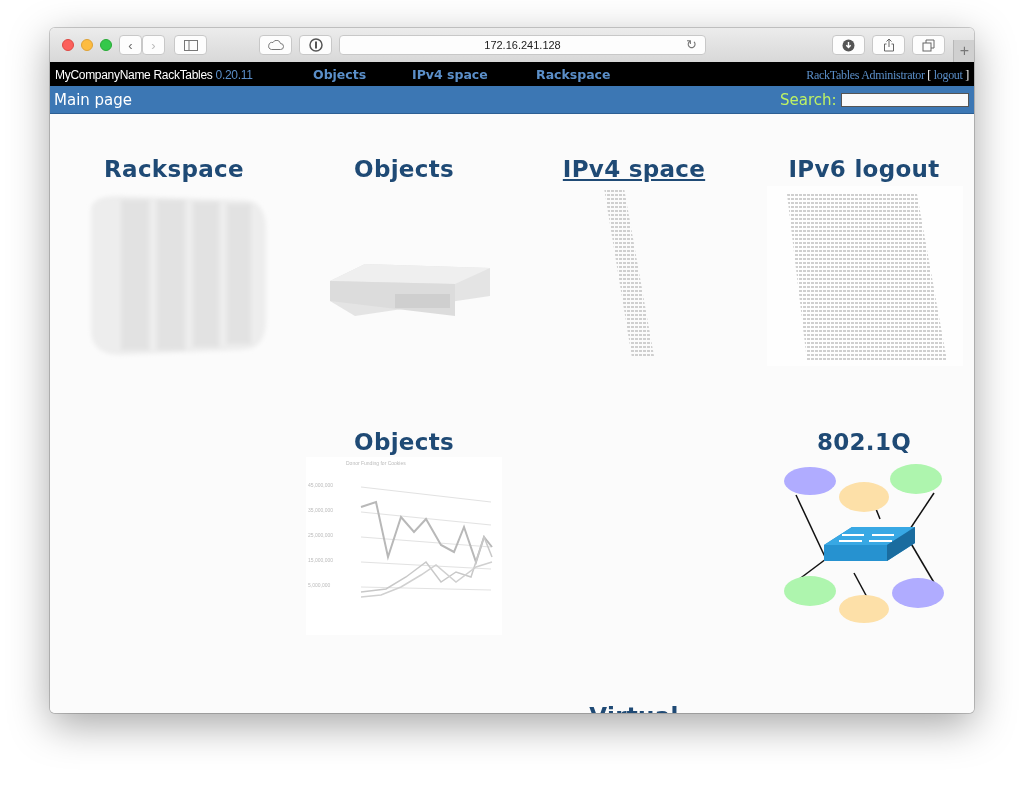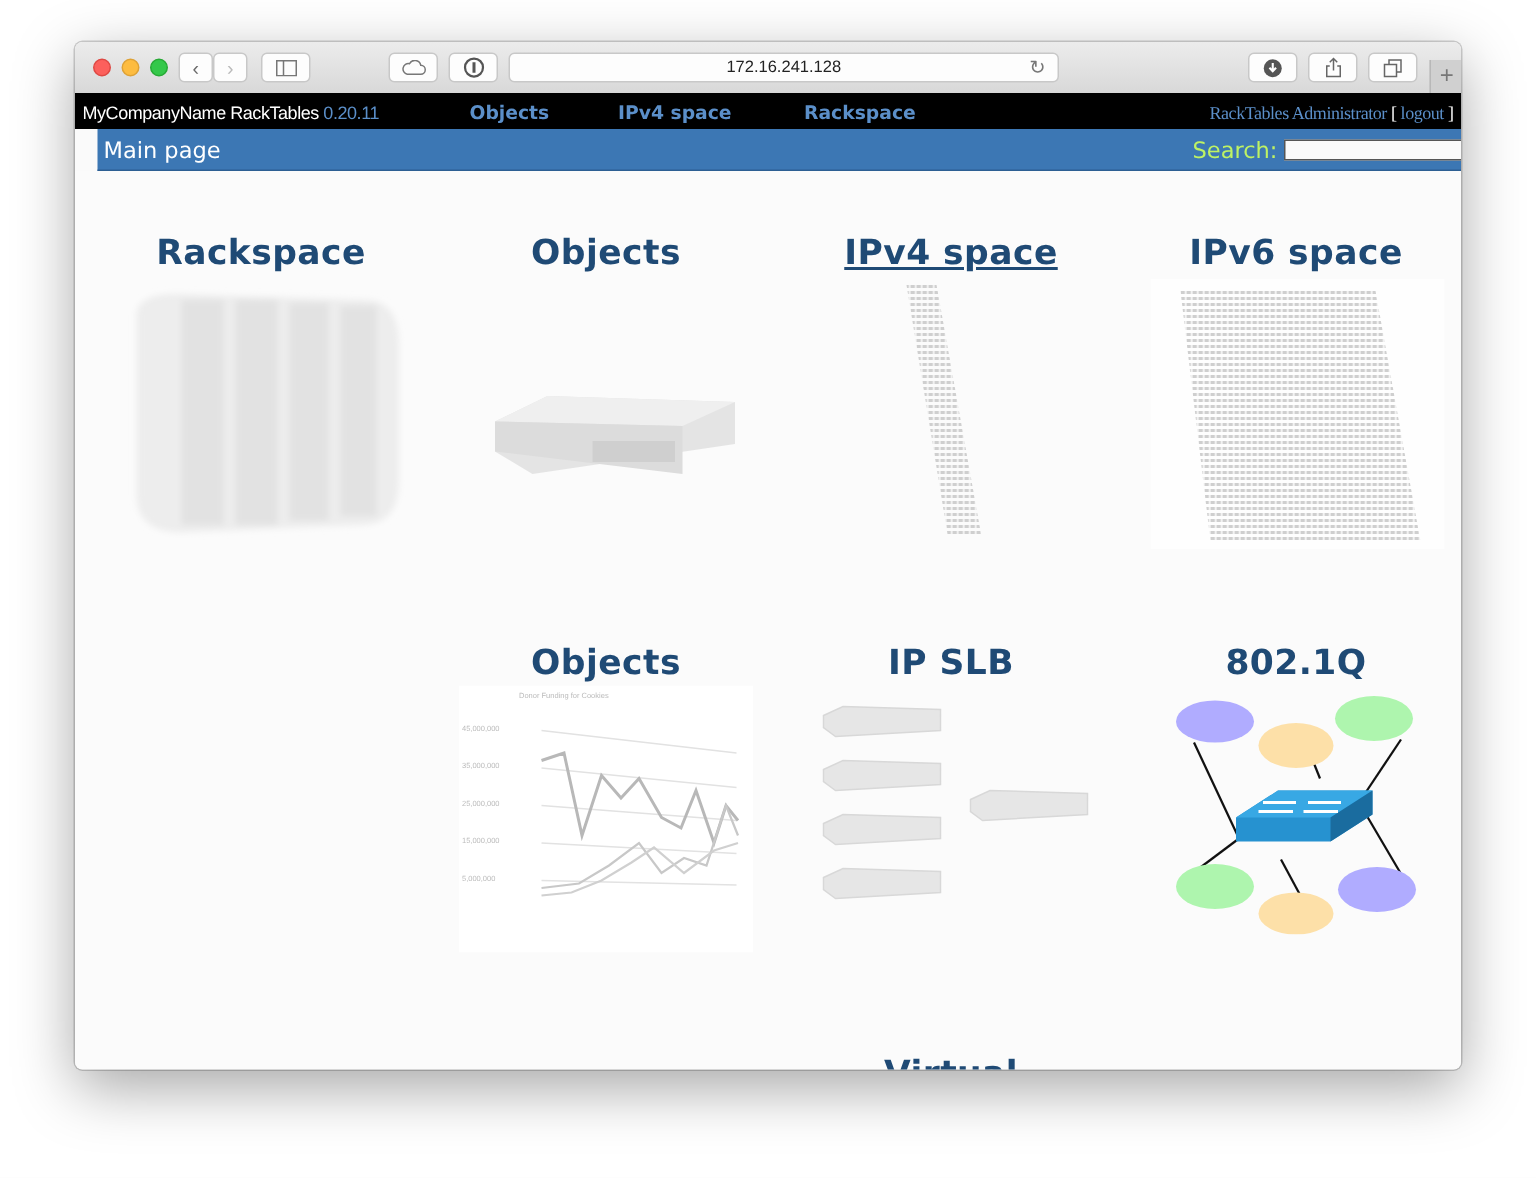--- a/index.html
+++ b/index.html
@@ -13,21 +13,21 @@
   .urlbar{position:absolute;left:289px;top:7px;width:367px;height:20px;background:#fdfdfd;border:1px solid #c8c8c8;border-radius:4px;box-sizing:border-box;}
   .url-text{position:absolute;left:0;right:0;top:3px;text-align:center;font-size:11px;color:#222;}
   .reload{position:absolute;right:8px;top:1px;font-size:13px;color:#777;}
   .plus-tab{position:absolute;left:903px;top:12px;width:21px;height:22px;background:#d0d0d0;border-left:1px solid #b8b8b8;color:#777;font-size:16px;text-align:center;line-height:22px;}
   .topbar{position:absolute;left:0;top:34px;width:924px;height:24px;background:#000;}
   .brand{position:absolute;left:5px;top:6px;font-size:12px;color:#fff;letter-spacing:-0.3px;}
   .brand .ver{color:#5b8fc9;}
   .navlink{position:absolute;top:5px;font-family:"DejaVu Sans",sans-serif;font-weight:bold;font-size:12.5px;color:#5b8fc9;}
   .user{position:absolute;right:5px;top:6px;font-size:12px;color:#5b8fc9;letter-spacing:-0.3px;font-family:Liberation Serif, serif;}
   .user .br{color:#fff;}
-  .pathbar{position:absolute;left:0;top:58px;width:924px;height:27px;background:#3c77b4;border-bottom:1px solid #2d5f93;margin-left:15px;}
+  .pathbar{position:absolute;left:0;top:58px;width:924px;height:27px;background:#3c77b4;border-bottom:1px solid #2d5f93;}
   .pagetitle{position:absolute;left:4px;top:5px;font-family:"DejaVu Sans",sans-serif;font-size:15px;color:#fff;}
   .search-label{position:absolute;left:730px;top:5px;font-family:"DejaVu Sans",sans-serif;font-size:15px;color:#bef264;}
   .search-input{position:absolute;left:791px;top:7px;width:128px;height:14px;border:1px solid #555;background:#fafafa;box-sizing:border-box;padding:0;}
   .content{position:absolute;left:0;top:86px;width:924px;height:599px;background:#fbfbfb;}
   .tile{position:absolute;width:230px;text-align:center;}
   .tile-title{font-family:"DejaVu Sans",sans-serif;font-weight:bold;font-size:23px;color:#1f4a75;letter-spacing:0.3px;display:block;text-decoration:none;}
   .tile-title.u{text-decoration:underline;}
   .pic{position:absolute;}
 </style>
 </head>
@@ -140,21 +140,21 @@
       <svg class="pic" style="left:80px;top:30px;" width="60" height="175" viewBox="0 0 60 175">
         <defs>
             <pattern id="ip" width="4" height="4" patternUnits="userSpaceOnUse">
               <rect width="3" height="2" fill="#cfcfcf"></rect>
             </pattern>
           </defs>
         <polygon points="5,2 25,2 55,170 33,172" fill="url(#ip)"></polygon>
       </svg>
     </div>
     <div class="tile" style="left:699px;top:42px;">
-      <a class="tile-title">IPv6 space</a>
+      <a class="tile-title">IPv6 logout</a>
       <svg class="pic" style="left:18px;top:30px;" width="196" height="180" viewBox="0 0 196 180">
         <rect width="196" height="180" fill="#fefefe"></rect>
         <polygon points="20,8 150,8 180,175 40,175" fill="url(#ip)"></polygon>
       </svg>
     </div>
 
     <div class="tile" style="left:239px;top:315px;">
       <a class="tile-title">Objects</a>
       <svg class="pic" style="left:17px;top:28px;" width="196" height="178" viewBox="0 0 196 178">
         <rect width="196" height="178" fill="#ffffff"></rect>
@@ -168,32 +168,20 @@
         <polyline points="55,50 70,45 82,100 95,60 108,75 120,62 135,88 148,95 158,70 170,105 178,80 186,90" fill="none" stroke="#b8b8b8" stroke-width="2"></polyline>
         <polyline points="55,135 80,132 100,120 120,105 135,125 150,115 165,120 178,80 186,100" fill="none" stroke="#c8c8c8" stroke-width="1.5"></polyline>
         <polyline points="55,140 75,138 95,130 115,118 130,108 150,125 170,110 186,105" fill="none" stroke="#d0d0d0" stroke-width="1.5"></polyline>
         <g font-size="5" fill="#bbb" font-family="Liberation Sans, sans-serif">
           <text x="40" y="8">Donor Funding for Cookies</text>
           <text x="2" y="30">45,000,000</text>
             <text x="2" y="55">35,000,000</text>
           <text x="2" y="80">25,000,000</text>
             <text x="2" y="105">15,000,000</text>
             <text x="2" y="130">5,000,000</text>
-        </g>
-      </svg>
-    </div>
-    <div class="tile" style="left:469px;top:315px;">
-      <a class="tile-title">IP SLB</a>
-      <svg class="pic" style="left:28px;top:40px;" width="190" height="150" viewBox="0 0 190 150">
-        <g fill="#e6e6e6" stroke="#d8d8d8">
-          <polygon points="2,8 15,2 80,4 80,18 10,22 2,16"></polygon>
-          <polygon points="2,44 15,38 80,40 80,54 10,58 2,52"></polygon>
-          <polygon points="2,80 15,74 80,76 80,90 10,94 2,88"></polygon>
-          <polygon points="2,116 15,110 80,112 80,126 10,130 2,124"></polygon>
-          <polygon points="100,64 113,58 178,60 178,74 108,78 100,72"></polygon>
         </g>
       </svg>
     </div>
     <div class="tile" style="left:699px;top:315px;">
       <a class="tile-title">802.1Q</a>
       <svg class="pic" style="left:35px;top:34px;" width="162" height="160" viewBox="0 0 162 160">
         <g stroke="#111" stroke-width="1.5">
           <line x1="12" y1="32" x2="42" y2="96"></line>
             <line x1="42" y1="96" x2="10" y2="120"></line>
           <line x1="150" y1="30" x2="122" y2="72"></line>

